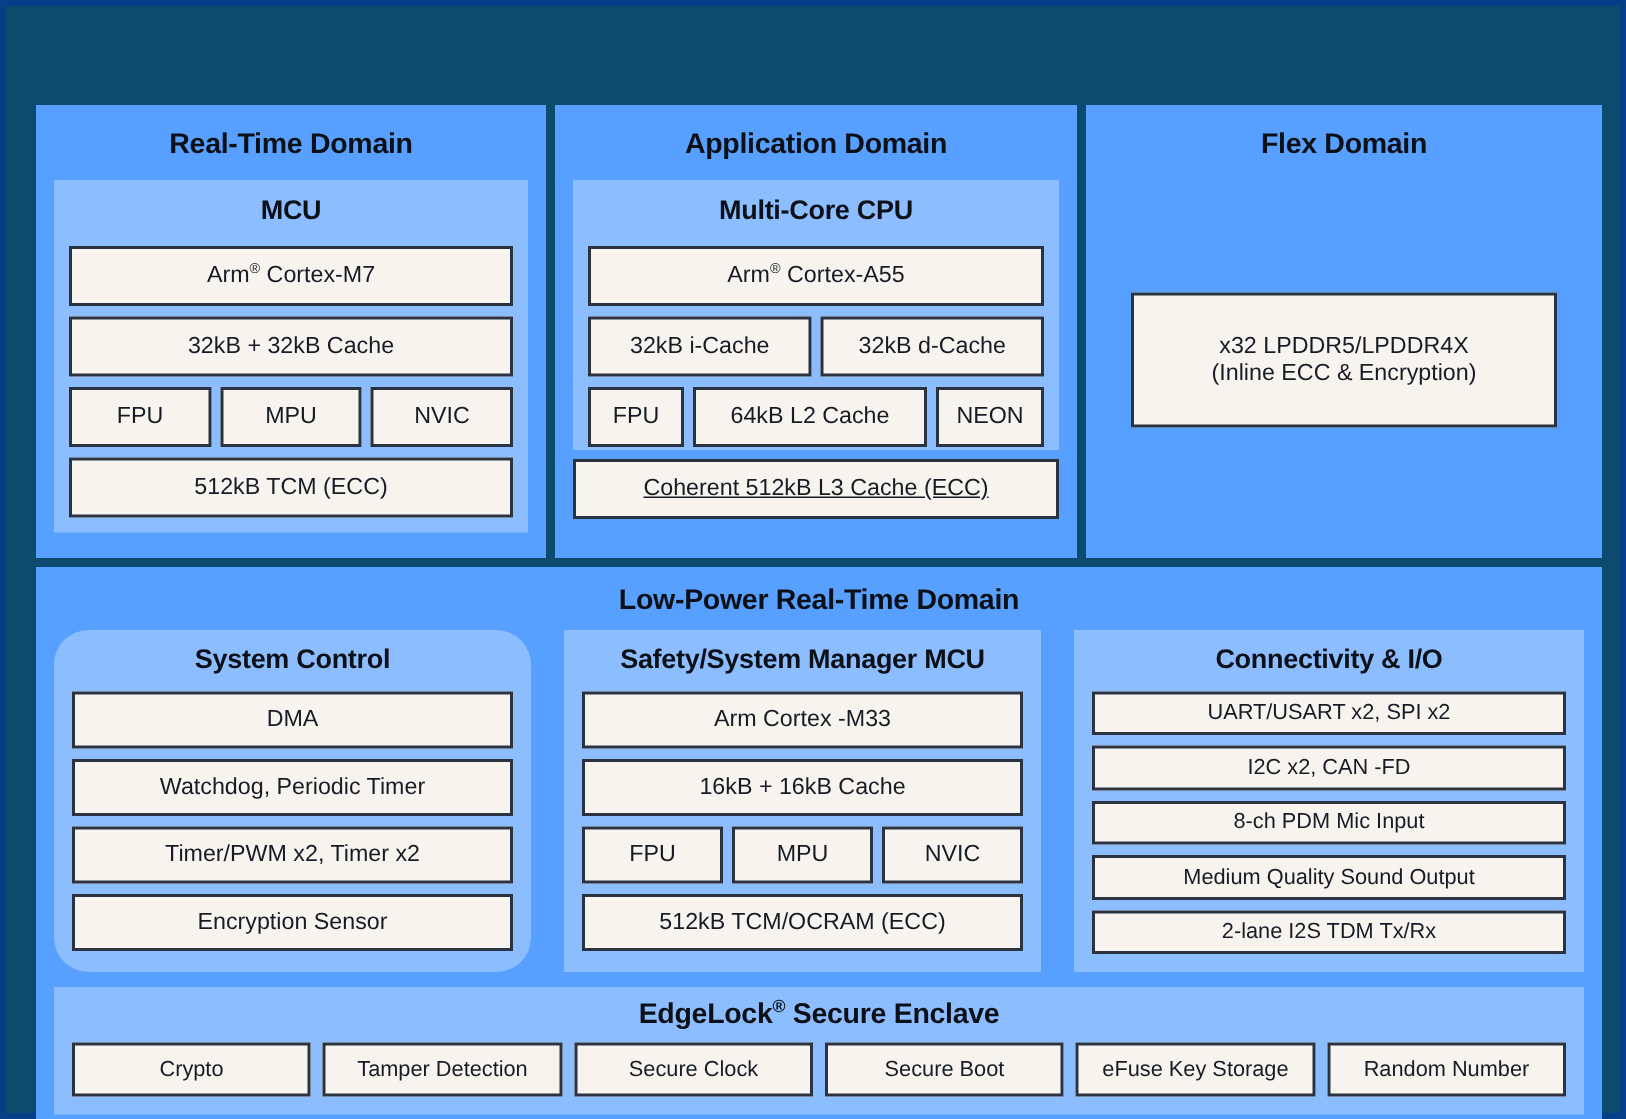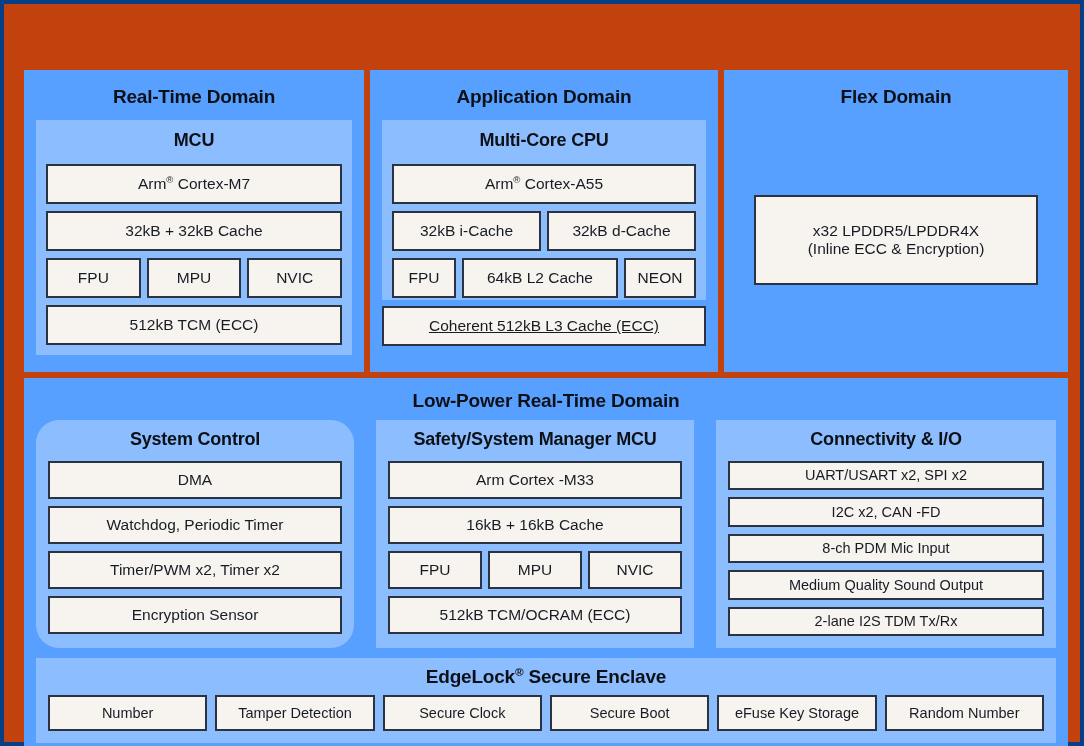--- a/index.html
+++ b/index.html
@@ -4,21 +4,21 @@
 <style>
   html,body{margin:0;padding:0;}
   body{
     width:1084px;height:746px;
     background:#0a4fa8;
     font-family:"Liberation Sans", sans-serif;
     overflow:hidden;
   }
   .frame{
     position:absolute;left:0;top:0;width:1084px;height:746px;
-    background:#c2410c;
+    background:#0c4a6e;
     border:4px solid #063f88;
     box-sizing:border-box;
   }
 
   
   .top-row{
     position:absolute;left:20px;top:66px;width:1044px;height:302px;
     display:flex;gap:6px;
   }
   .domain{
@@ -207,21 +207,21 @@
         <div class="box">2-lane I2S TDM Tx/Rx</div>
       </div>
 
     </div>
 
     <div class="edge">
       <div class="edge-title">
         <span>EdgeLock<sup>®</sup> Secure Enclave</span>
       </div>
       <div class="edge-row">
-        <div class="box">Number</div>
+        <div class="box">Crypto</div>
         <div class="box">Tamper Detection</div>
         <div class="box">Secure Clock</div>
         <div class="box">Secure Boot</div>
         <div class="box">eFuse Key Storage</div>
         <div class="box">Random Number</div>
       </div>
     </div>
 
   </div>
 </div>

